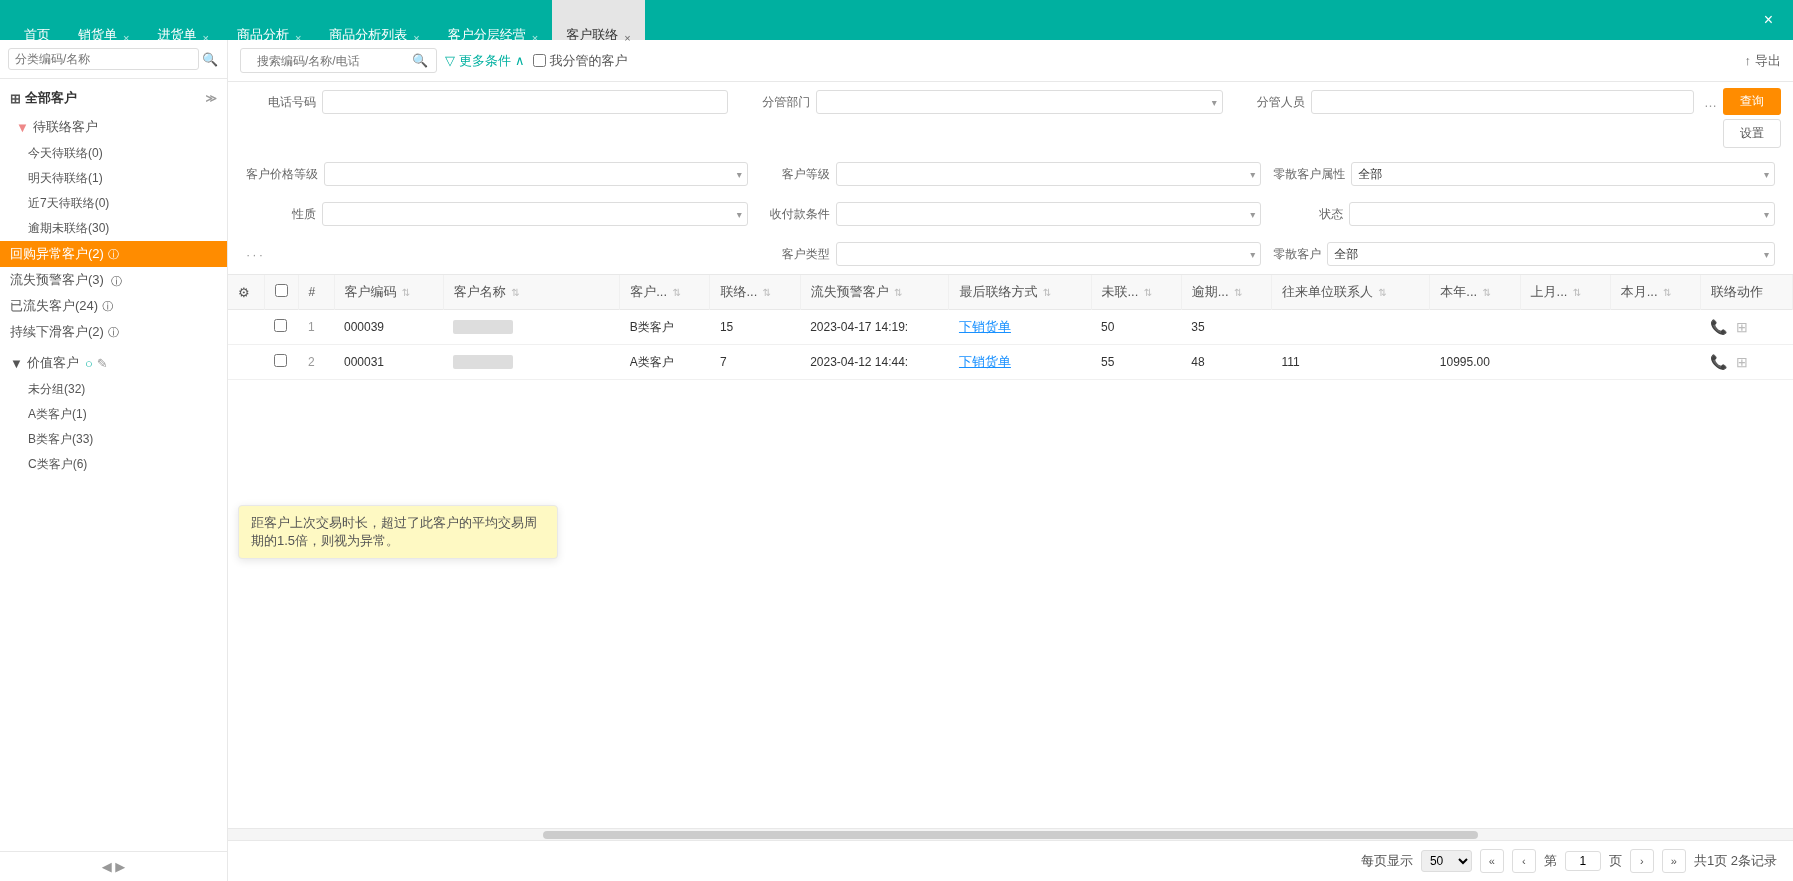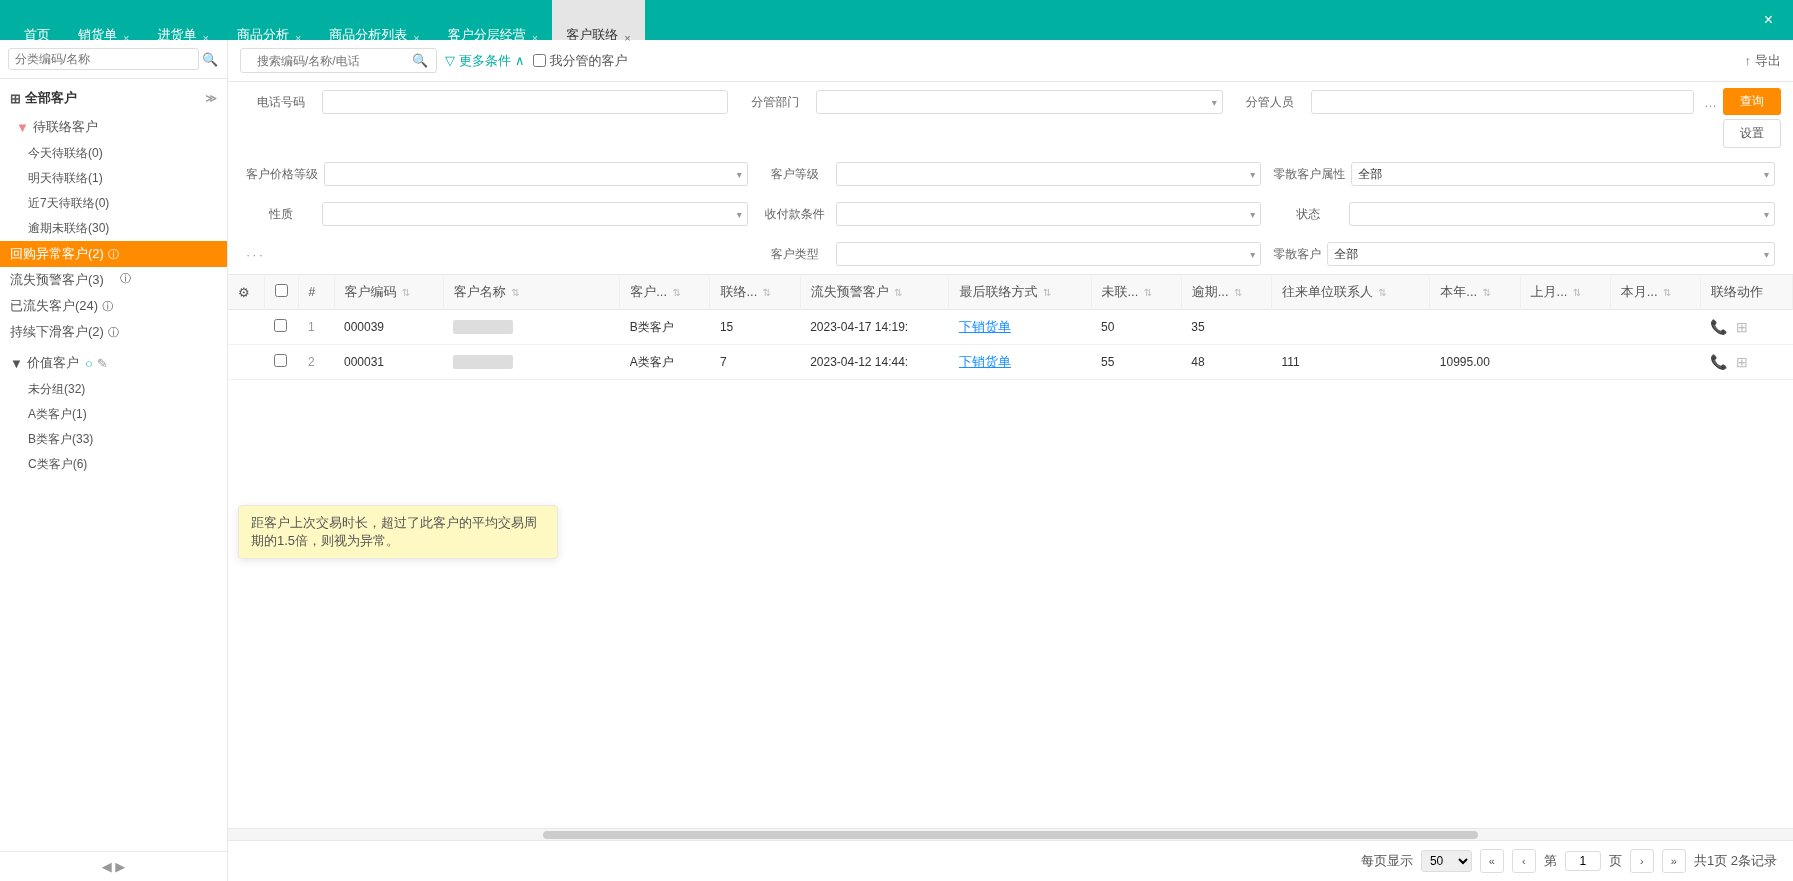--- a/index.html
+++ b/index.html
@@ -376,21 +376,21 @@
       gap: 0;
       padding: 6px 12px;
       align-items: center;
     }
     .filter-cell {
       display: flex;
       align-items: center;
       gap: 6px;
       padding: 2px 6px;
     }
-    .filter-cell .filter-label { min-width: 70px; text-align: center; }
+    .filter-cell .filter-label { min-width: 70px; text-align: right; }
 
     .more-dots { color: #999; cursor: pointer; letter-spacing: 2px; }
   </style>
 </head>
 <body>
 
 <div class="top-nav">
   <div class="nav-item">
     <span>首页</span>
   </div>
@@ -442,21 +442,21 @@
       </div>
       <div class="sidebar-item">今天待联络(0)</div>
       <div class="sidebar-item">明天待联络(1)</div>
       <div class="sidebar-item">近7天待联络(0)</div>
       <div class="sidebar-item">逾期未联络(30)</div>
 
       <div class="sidebar-item active" style="padding-left:10px; display:flex; align-items:center; gap:4px;">
         <span>回购异常客户(2)</span>
         <span style="font-size:11px;">ⓘ</span>
       </div>
-      <div class="sidebar-item" style="padding-left:10px; display:flex; align-items:flex-start; gap:16px;">
+      <div class="sidebar-item" style="padding-left:10px; display:flex; align-items:flex-end; gap:7px;">
         <span>流失预警客户(3)</span>
         <span style="font-size:11px;">ⓘ</span>
       </div>
       <div class="sidebar-item" style="padding-left:10px; display:flex; align-items:center; gap:4px;">
         <span>已流失客户(24)</span>
         <span style="font-size:11px;">ⓘ</span>
       </div>
       <div class="sidebar-item" style="padding-left:10px; display:flex; align-items:center; gap:4px;">
         <span>持续下滑客户(2)</span>
         <span style="font-size:11px;">ⓘ</span>

